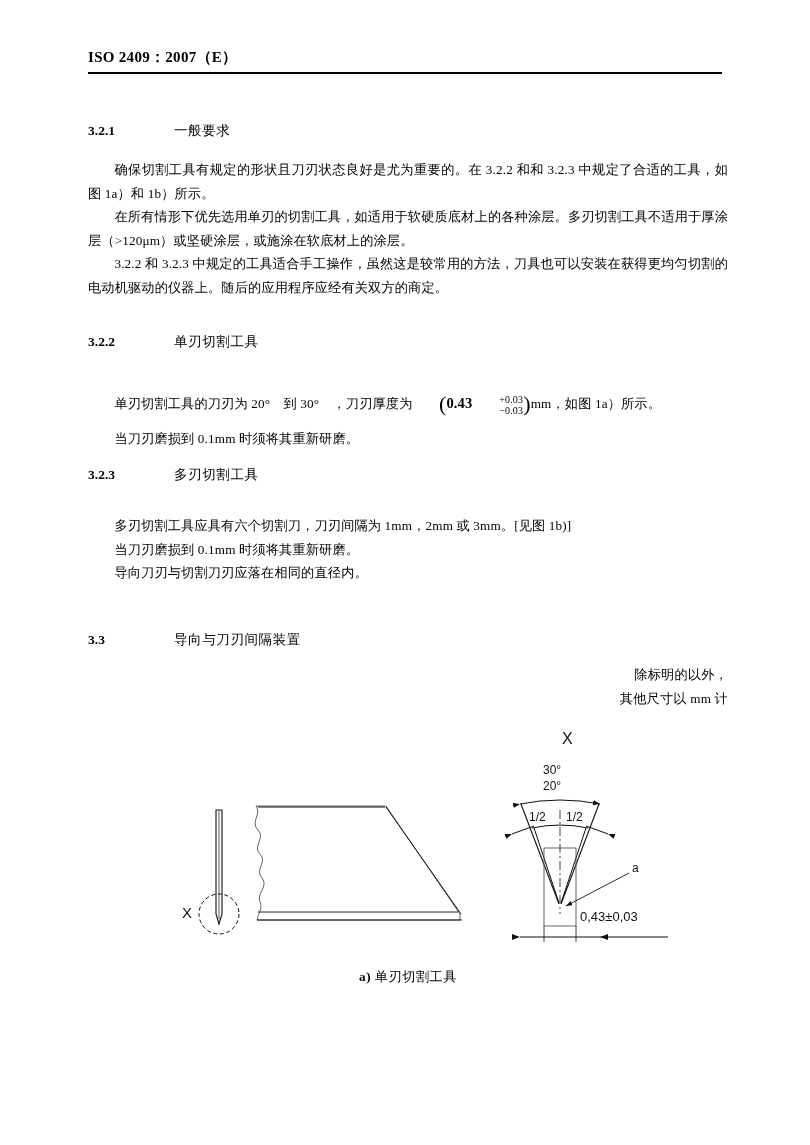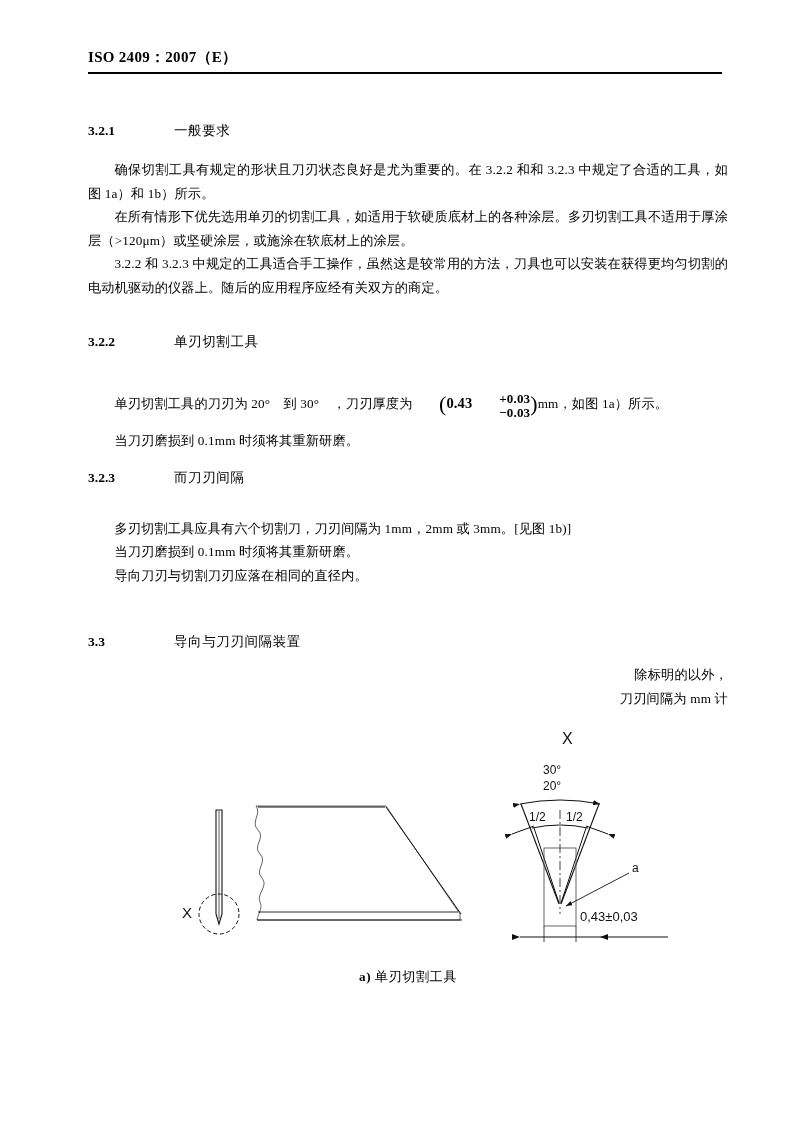--- a/index.html
+++ b/index.html
@@ -95,24 +95,24 @@
     top: 3px;
     font-weight: 300;
   }
   .tol-base {
     font-weight: bold;
     font-size: 14.5px;
   }
   .tol-stack {
     display: inline-block;
     vertical-align: middle;
-    font-size: 13px;
+    font-size: 10px;
     line-height: 1.08;
     text-align: center;
-    font-weight: bold;
+    font-weight: normal;
     position: relative;
     top: 1px;
     margin-left: 0.5px;
   }
 
   
   .note {
     position: absolute;
     left: 88px;
     top: 663px;
@@ -185,40 +185,40 @@
 
     <p class="para indent">
       <span>单刃切割工具的刀刃为 20°　到 30°　，刀刃厚度为</span><span class="tol-wrap"><span class="tol-paren">(</span><span class="tol-base">0.43</span><span class="tol-stack"><span style="display:block">+0.03</span><span style="display:block">−0.03</span></span><span class="tol-paren">)</span></span><span>mm，如图 1a）所示。</span>
     </p>
 
     <div class="gap-s"></div>
     <p class="para indent">当刀刃磨损到 0.1mm 时须将其重新研磨。</p>
 
     <div class="sec-head">
       <span class="sec-num">3.2.3</span>
-      <span class="sec-title">而刀刃间隔</span>
+      <span class="sec-title">多刃切割工具</span>
     </div>
 
     <div class="gap-l"></div>
     <p class="para indent">多刃切割工具应具有六个切割刀，刀刃间隔为 1mm，2mm 或 3mm。[见图 1b)]</p>
     <p class="para indent">当刀刃磨损到 0.1mm 时须将其重新研磨。</p>
     <p class="para indent">导向刀刃与切割刀刃应落在相同的直径内。</p>
 
     <div class="gap-l"></div>
     <div class="sec-head">
       <span class="sec-num">3.3</span>
       <span class="sec-title">导向与刀刃间隔装置</span>
     </div>
 
     <div class="gap-m"></div>
   </div>
 
   <div class="note">
     <div>除标明的以外，</div>
-    <div>刀刃间隔为 mm 计</div>
+    <div>其他尺寸以 mm 计</div>
   </div>
 
   <div class="figure">
     <svg class="fig-svg" width="640" height="250" viewBox="0 0 640 250">
       <defs>
         <marker id="ar" markerWidth="9" markerHeight="9" refX="8" refY="3" orient="auto">
           <path d="M0,0 L8,3 L0,6 z" fill="#111"></path>
         </marker>
         <marker id="arS" markerWidth="8" markerHeight="8" refX="7" refY="2.6" orient="auto">
           <path d="M0,0 L7,2.6 L0,5.2 z" fill="#111"></path>

